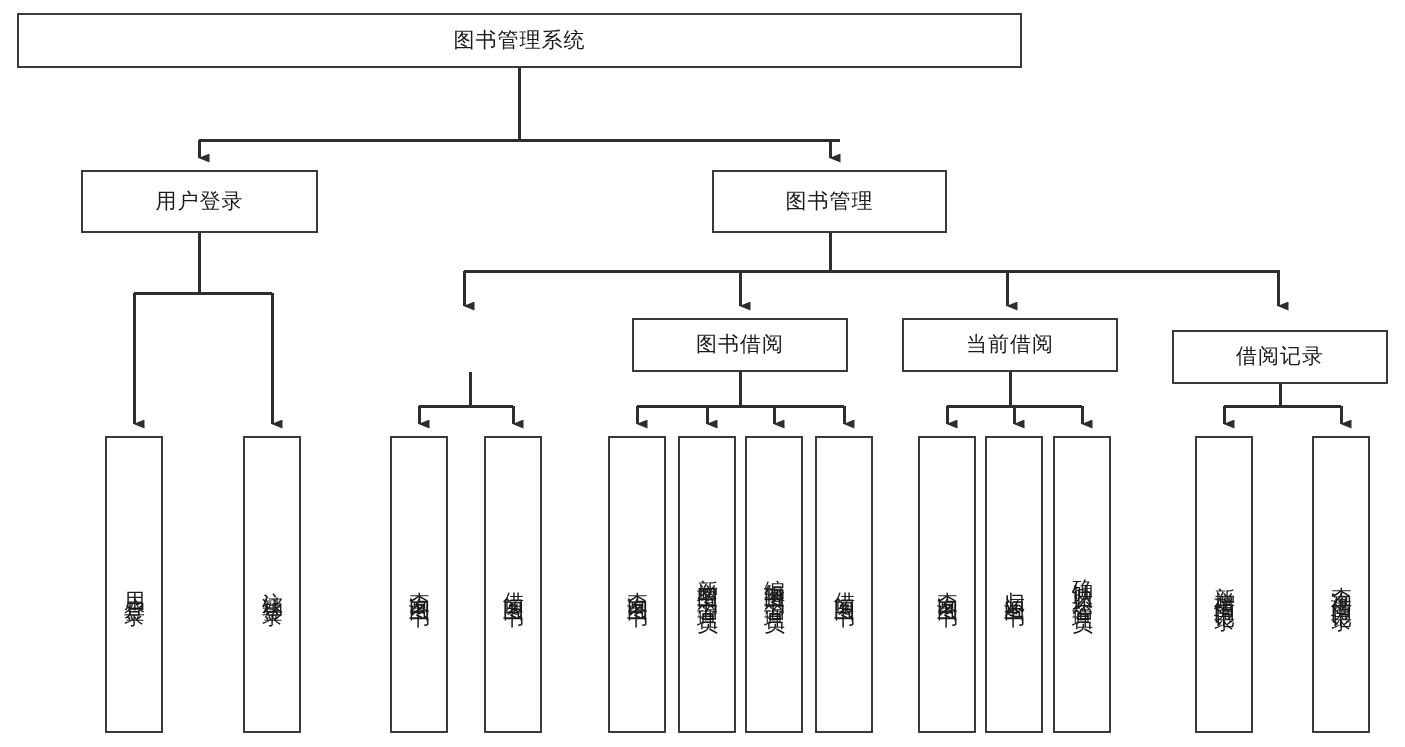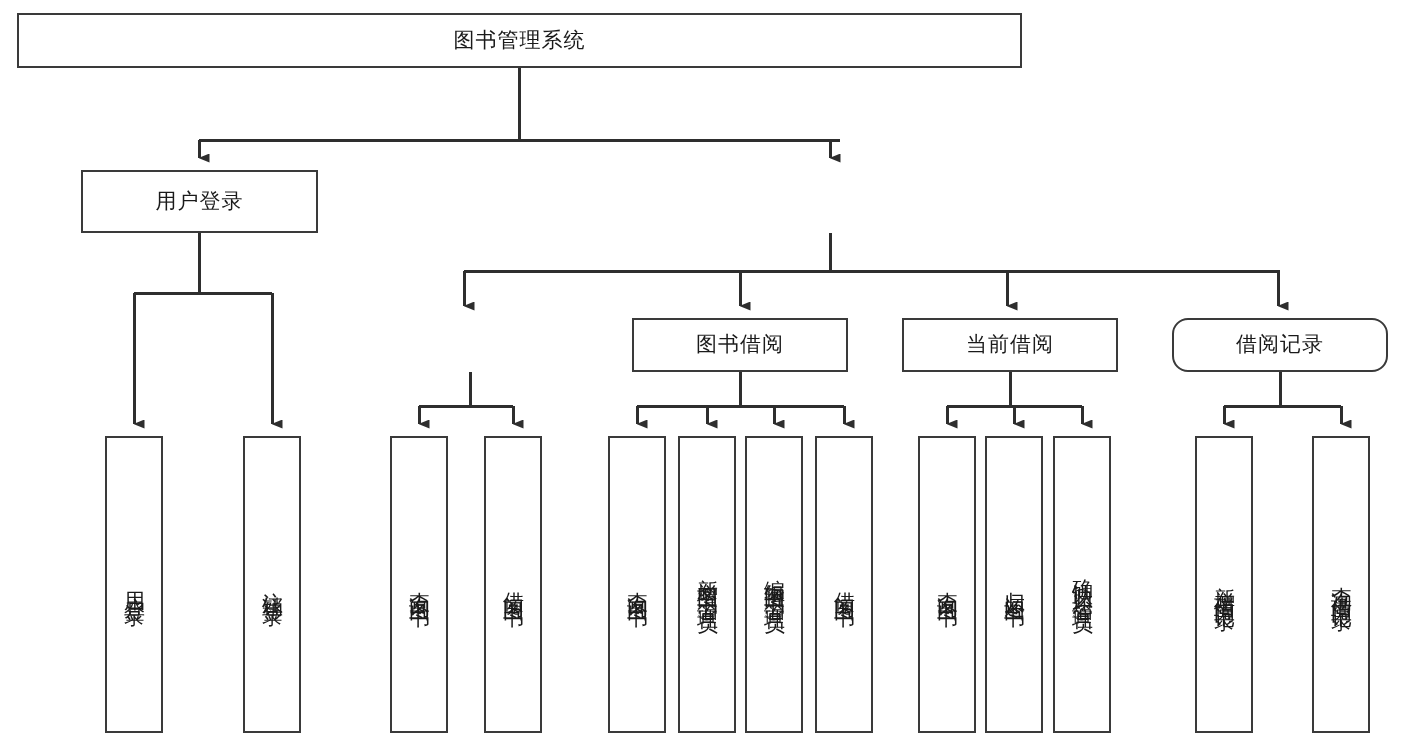--- a/index.html
+++ b/index.html
@@ -122,28 +122,31 @@
     </g>
   </svg>
 
   <div class="node-box horiz" style="left:17px; top:13px; width:1005px; height:55px;">
     <span class="hlabel">图书管理系统</span>
   </div>
 
   <div class="node-box horiz" style="left:81px; top:170px; width:237px; height:63px;">
     <span class="hlabel">用户登录</span>
   </div>
+  <div class="node-box horiz" style="left:712px; top:170px; width:235px; height:63px;">
+    <span class="hlabel">图书管理</span>
+  </div>
 
   <div class="node-box horiz" style="left:632px; top:318px; width:216px; height:54px;align-items:center;">
     <span class="hlabel">图书借阅</span>
   </div>
   <div class="node-box horiz" style="left:902px; top:318px; width:216px; height:54px;justify-content:center;">
     <span class="hlabel">当前借阅</span>
   </div>
-  <div class="node-box horiz" style="left:1172px; top:318px; width:216px; height:54px;border-radius:16px;">
+  <div class="node-box horiz" style="left:1172px; top:330px; width:216px; height:54px;">
     <span class="hlabel">借阅记录</span>
   </div>
 
   <div class="node-box vert" style="left:105px; top:436px; width:58px; height:297px;">
     <span class="vlabel">用户登录</span>
   </div>
   <div class="node-box vert" style="left:243px; top:436px; width:58px; height:297px;">
     <span class="vlabel">注销登录</span>
   </div>
   <div class="node-box vert" style="left:390px; top:436px; width:58px; height:297px;">

